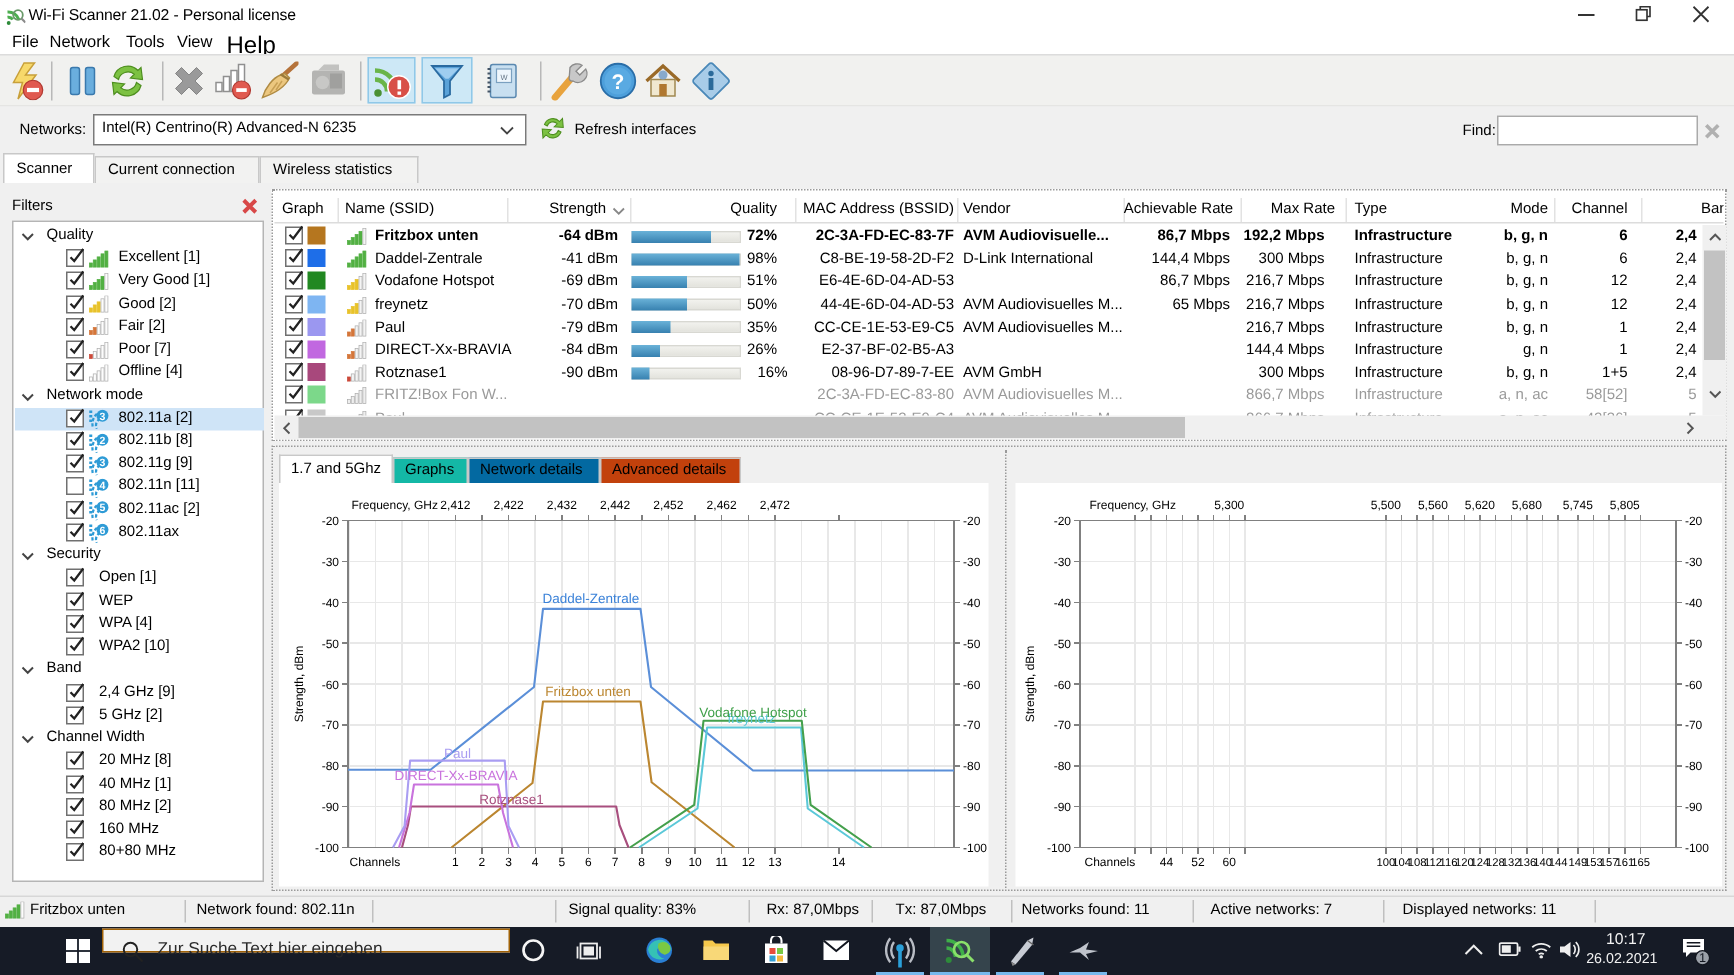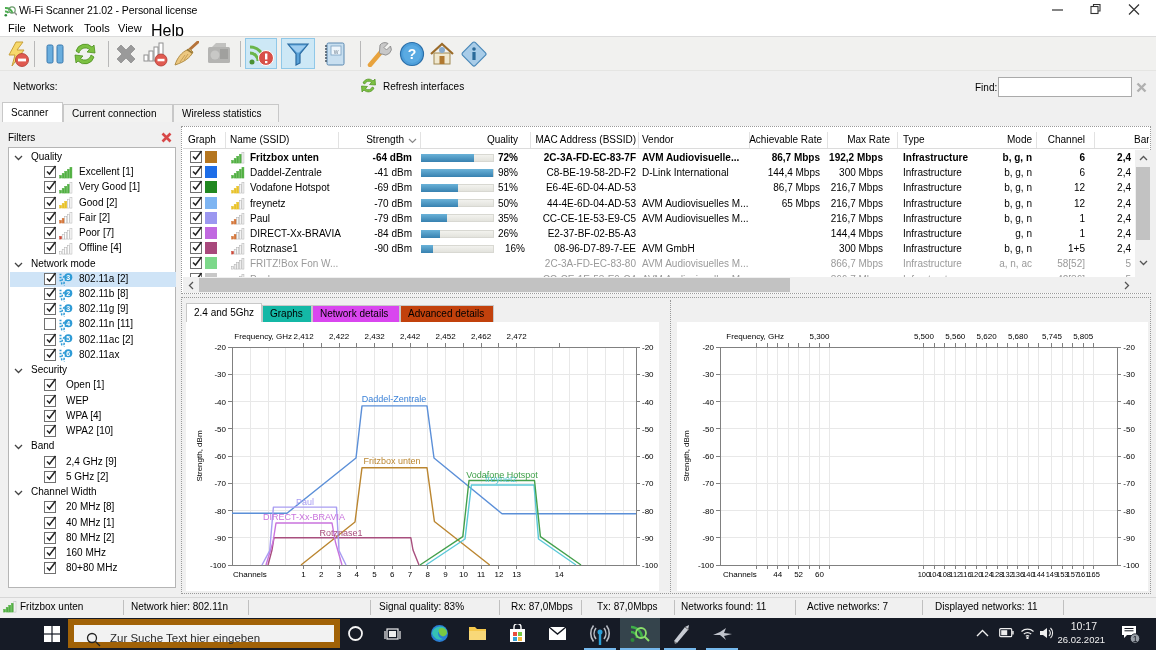--- a/index.html
+++ b/index.html
@@ -113,20 +113,26 @@
 <circle cx="13" cy="9" r="3" fill="#88aacc"></circle>
     </svg>
 <svg class="abs" style="left:461px;top:4px" width="26" height="26" viewBox="0 0 26 26">
       <rect x="4" y="4" width="18" height="18" rx="2" transform="rotate(45 13 13)" fill="#a8cce8" stroke="#4a88b8" stroke-width="1.2"></rect>
 <circle cx="13" cy="8" r="1.8" fill="#2a6a9a"></circle>
       <rect x="11.4" y="11" width="3.2" height="8" fill="#2a6a9a"></rect>
     </svg>
 </div>
 <div class="abs" style="left:0;top:71px;width:1156px;height:31px;background:#f0f0f0">
 <span class="abs" style="left:13px;top:10px">Networks:</span>
+<div class="abs" style="left:62px;top:5px;width:289px;height:21px;background:#fff;border:1px solid #7a7a7a">
+<span class="abs" style="left:5px;top:3px">Intel(R) Centrino(R) Advanced-N 6235</span>
+<svg class="abs" style="left:270px;top:7px" width="10" height="6" viewBox="0 0 10 6">
+        <path d="M1 1 L5 5 L9 1" stroke="#444" stroke-width="1.2" fill="none"></path>
+      </svg>
+</div>
 <svg class="abs" style="left:360px;top:6px" width="17" height="17" viewBox="0 0 17 17">
 <path d="M3 6 A 6 6 0 0 1 13 4 L15 2 L15.5 8 L9.5 7.5 L11.5 5.5 A 4 4 0 0 0 4.8 7 Z" fill="#7cc142" stroke="#4e8f1f" stroke-width="0.7"></path>
 <path d="M14 11 A 6 6 0 0 1 4 13 L2 15 L1.5 9 L7.5 9.5 L5.5 11.5 A 4 4 0 0 0 12.2 10 Z" fill="#7cc142" stroke="#4e8f1f" stroke-width="0.7"></path>
 </svg>
 <span class="abs" style="left:383px;top:10px">Refresh interfaces</span>
 <span class="abs" style="left:975px;top:11px">Find:</span>
 <div class="abs" style="left:998px;top:6px;width:134px;height:20px;background:#fff;border:1px solid #aaa"></div>
 <svg class="abs" style="left:1136px;top:11px" width="11" height="11" viewBox="0 0 11 11">
       <path d="M1.5 1.5 L9.5 9.5 M9.5 1.5 L1.5 9.5" stroke="#b0b0b0" stroke-width="2.4"></path>
     </svg>
@@ -627,26 +633,26 @@
 <svg class="abs" style="left:188px;top:281px" width="6" height="9" viewBox="0 0 6 9">
     <path d="M5 1 L1.5 4.5 L5 8" stroke="#555" stroke-width="1.3" fill="none"></path>
   </svg>
 <div class="abs" style="left:199px;top:278px;width:591px;height:14px;background:#c2c2c2"></div>
 <svg class="abs" style="left:1124px;top:281px" width="6" height="9" viewBox="0 0 6 9">
     <path d="M1 1 L4.5 4.5 L1 8" stroke="#555" stroke-width="1.3" fill="none"></path>
   </svg>
 <div class="abs" style="left:181px;top:297px;width:970px;height:297px;border:1px dotted #9a9a9a"></div>
 <div class="abs" style="left:670px;top:300px;width:1px;height:292px;border-left:1px dotted #9a9a9a"></div>
 <div class="abs" style="left:186px;top:303px;width:76px;height:19px;background:#fff;border:1px solid #c8c8c8;border-bottom:none;z-index:2">
-    <span class="abs" style="left:7px;top:3px">2.4 and 5Ghz</span>
+    <span class="abs" style="left:7px;top:3px">1.7 and 5Ghz</span>
   </div>
 <div class="abs" style="left:262px;top:305px;width:50px;height:17px;background:#14b8a6;border:1px solid #c8c8c8;border-bottom:none">
     <span class="abs" style="left:7px;top:2px">Graphs</span>
   </div>
-<div class="abs" style="left:312px;top:305px;width:88px;height:17px;background:#d946ef;border:1px solid #c8c8c8;border-bottom:none">
+<div class="abs" style="left:312px;top:305px;width:88px;height:17px;background:#0369a1;border:1px solid #c8c8c8;border-bottom:none">
     <span class="abs" style="left:7px;top:2px">Network details</span>
   </div>
 <div class="abs" style="left:400px;top:305px;width:94px;height:17px;background:#c2410c;border:1px solid #c8c8c8;border-bottom:none">
     <span class="abs" style="left:7px;top:2px">Advanced details</span>
   </div>
 <div class="abs" style="left:186px;top:322px;width:473px;height:269px;background:#fff"></div>
 <svg class="abs" style="left:186px;top:322px" width="473" height="269" viewBox="0 0 473 269">
     <line x1="46" y1="52.2" x2="450" y2="52.2" stroke="#e8e8e8" stroke-width="1" shape-rendering="crispEdges"></line>
     <line x1="46" y1="79.5" x2="450" y2="79.5" stroke="#e8e8e8" stroke-width="1" shape-rendering="crispEdges"></line>
     <line x1="46" y1="106.8" x2="450" y2="106.8" stroke="#e8e8e8" stroke-width="1" shape-rendering="crispEdges"></line>
@@ -944,36 +950,36 @@
 <div class="abs" style="left:922px;top:600px;width:1px;height:15px;background:#c0c0c0"></div>
 <div class="abs" style="left:1063px;top:600px;width:1px;height:15px;background:#c0c0c0"></div>
 <svg class="abs" style="left:3px;top:601px" width="15" height="12" viewBox="0 0 15 13">
     <rect x="0.0" y="9.0" width="2.2" height="3.0" fill="#52b043" stroke="#52b043" stroke-width="0.5"></rect>
     <rect x="2.8" y="6.8" width="2.2" height="5.2" fill="#52b043" stroke="#52b043" stroke-width="0.5"></rect>
     <rect x="5.6" y="4.6" width="2.2" height="7.4" fill="#52b043" stroke="#52b043" stroke-width="0.5"></rect>
     <rect x="8.4" y="2.4" width="2.2" height="9.6" fill="#52b043" stroke="#52b043" stroke-width="0.5"></rect>
     <rect x="11.2" y="0.2" width="2.2" height="11.8" fill="#fdfdfd" stroke="#aaa" stroke-width="0.5"></rect>
   </svg>
 <span class="abs" style="left:20px;top:601px;font-size:10px">Fritzbox unten</span>
-<span class="abs" style="left:131px;top:601px;font-size:10px">Network hier: 802.11n</span>
+<span class="abs" style="left:131px;top:601px;font-size:10px">Network found: 802.11n</span>
 <span class="abs" style="left:258px;top:622px;font-size:10px">Signal strength: -61 dBm</span>
 <span class="abs" style="left:379px;top:601px;font-size:10px">Signal quality: 83%</span>
 <span class="abs" style="left:511px;top:601px;font-size:10px">Rx: 87,0Mbps</span>
 <span class="abs" style="left:597px;top:601px;font-size:10px">Tx: 87,0Mbps</span>
 <span class="abs" style="left:681px;top:601px;font-size:10px">Networks found: 11</span>
 <span class="abs" style="left:807px;top:601px;font-size:10px">Active networks: 7</span>
 <span class="abs" style="left:935px;top:601px;font-size:10px">Displayed networks: 11</span>
 <div class="abs" style="left:0;top:618px;width:1156px;height:32px;background:#161b26"></div>
 <svg class="abs" style="left:44px;top:626px" width="16" height="16" viewBox="0 0 16 16">
 <rect x="0" y="0" width="7.4" height="7.4" fill="#fff"></rect>
     <rect x="8.6" y="0" width="7.4" height="7.4" fill="#fff"></rect>
 <rect x="0" y="8.6" width="7.4" height="7.4" fill="#fff"></rect>
     <rect x="8.6" y="8.6" width="7.4" height="7.4" fill="#fff"></rect>
   </svg>
-<div class="abs" style="left:68px;top:619px;width:272px;height:29px;background:#f2f2f2;border:6px solid #a16207">
+<div class="abs" style="left:68px;top:619px;width:272px;height:16px;background:#f2f2f2;border:1px solid #a16207">
 <svg class="abs" style="left:12px;top:7px" width="15" height="15" viewBox="0 0 15 15">
       <circle cx="6" cy="6" r="4.5" fill="none" stroke="#222" stroke-width="1.3"></circle>
       <path d="M9.5 9.5 L14 14" stroke="#222" stroke-width="1.3"></path>
     </svg>
 <span class="abs" style="left:36px;top:7px;font-size:11.5px;color:#2a2a2a">Zur Suche Text hier eingeben</span>
   </div>
 <svg class="abs" style="left:347px;top:625px" width="17" height="17" viewBox="0 0 17 17">
     <circle cx="8.5" cy="8.5" r="6.5" fill="none" stroke="#f5f5f5" stroke-width="1.8"></circle>
   </svg>
 <svg class="abs" style="left:384px;top:626px" width="17" height="16" viewBox="0 0 17 16">

